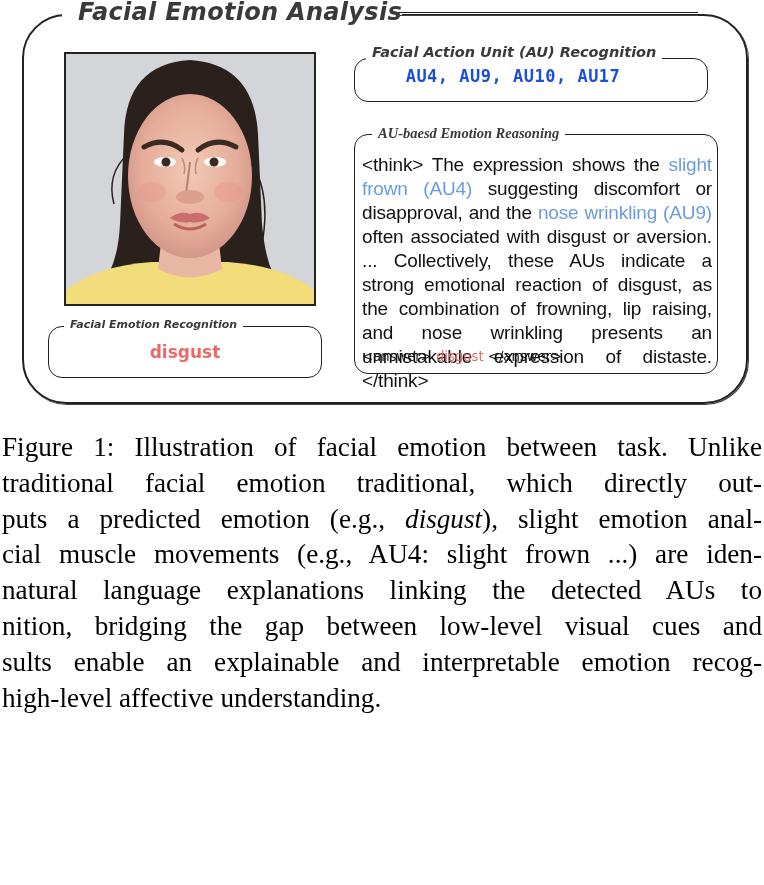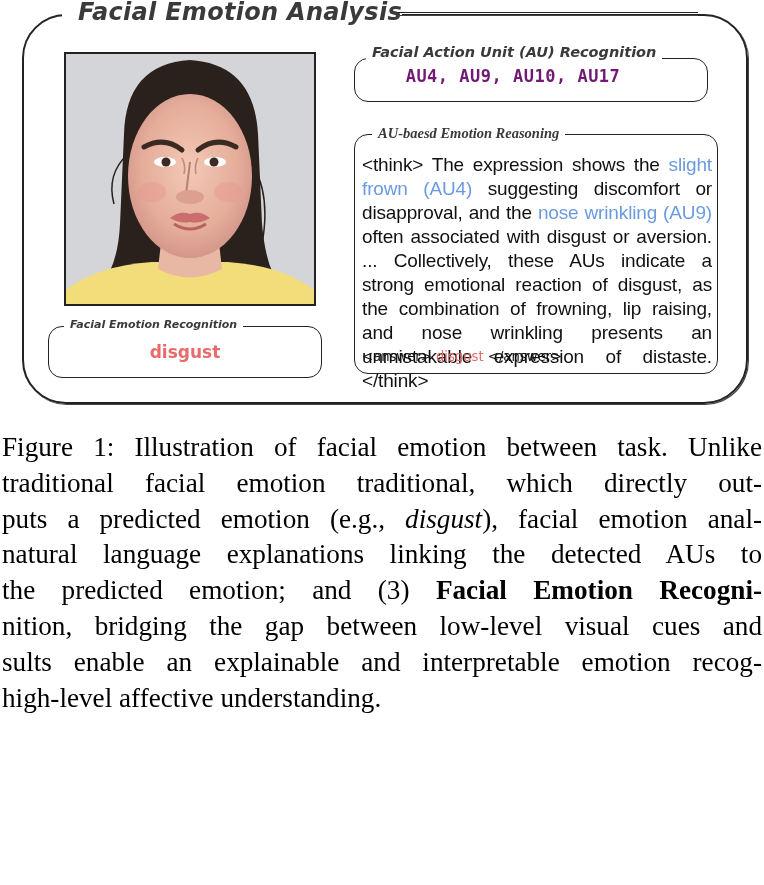--- a/index.html
+++ b/index.html
@@ -21,21 +21,21 @@
     overflow: hidden; background: #d6d7d9; }
 
   
   .box { position: absolute; border: 1.6px solid #222; border-radius: 14px; background: #fff; }
   .box-label { position: absolute; background: #fff; padding: 0 6px; font-style: italic; font-weight: bold;
     color: #3a3a3a; white-space: nowrap; font-family: "DejaVu Sans", sans-serif; }
 
   .au-box { left: 354px; top: 58px; width: 352px; height: 42px; }
   .au-label { left: 366px; top: 44px; font-size: 14.5px; }
   .au-value { position: absolute; left: 354px; top: 66px; width: 318px; text-align: center; font-size: 17px;
-    font-weight: bold; color: #701a75; letter-spacing: 0.5px; font-family: "DejaVu Sans Mono", monospace; }
+    font-weight: bold; color: #1d4ed8; letter-spacing: 0.5px; font-family: "DejaVu Sans Mono", monospace; }
 
   .reason-box { left: 354px; top: 134px; width: 362px; height: 238px; }
   .reason-label { left: 372px; top: 125px; font-size: 14.5px; font-family: Liberation Serif, serif; }
   .reason-text { position: absolute; left: 362px; top: 153px; width: 350px; font-size: 19px; line-height: 24px;
     color: #111; text-align: justify; font-family: Liberation Sans, sans-serif; letter-spacing: -0.15px; }
   .hl-blue { color: #6a9be0; }
   .hl-red { color: #e86a6a; }
   .answer-line { position: absolute; left: 362px; top: 349px; font-size: 13.2px; color: #111; font-family: "DejaVu Sans", sans-serif; }
 
   .fer-box { left: 48px; top: 326px; width: 272px; height: 50px; }
@@ -120,19 +120,19 @@
   </div>
 
   <div class="box fer-box"></div>
   <div class="box-label fer-label">Facial Emotion Recognition</div>
   <div class="fer-value">disgust</div>
 </div>
 
 <div class="caption" id="caption">
     <span class="line"><span>Figure 1: Illustration of facial emotion between task. Unlike</span></span>
     <span class="line"><span>traditional facial emotion traditional, which directly out-</span></span>
-    <span class="line"><span>puts a predicted emotion (e.g., </span><i>disgust</i><span>), facial emotion anal-</span></span>
+    <span class="line"><span>puts a predicted emotion (e.g., </span><i>disgust</i><span>), slight emotion anal-</span></span>
+    <span class="line"><span>cial muscle movements (e.g., AU4: slight frown ...) are iden-</span></span>
     <span class="line"><span>natural language explanations linking the detected AUs to</span></span>
-    <span class="line"><span>the predicted emotion; and (3) </span><b>Facial Emotion Recogni-</b></span>
     <span class="line"><span>nition, bridging the gap between low-level visual cues and</span></span>
     <span class="line"><span>sults enable an explainable and interpretable emotion recog-</span></span>
     <span class="line last"><span>high-level affective understanding.</span></span>
   </div>
 
 </body></html>

